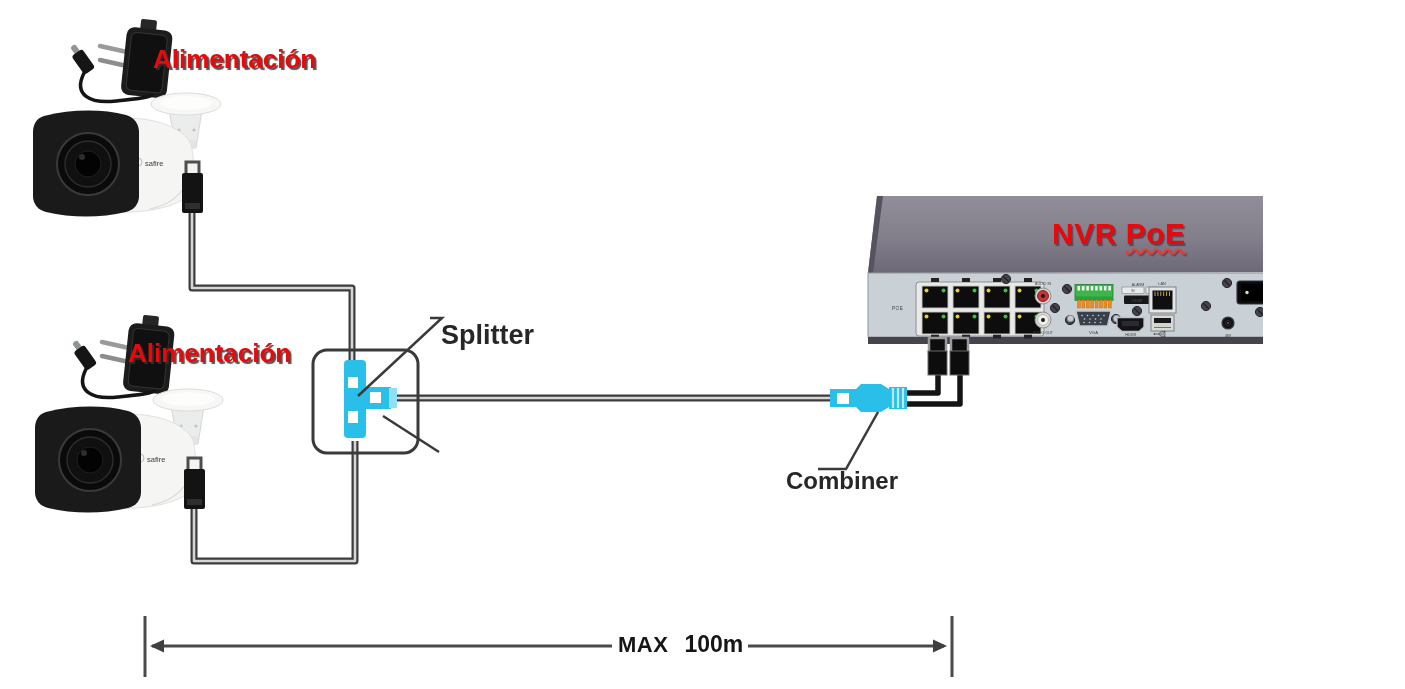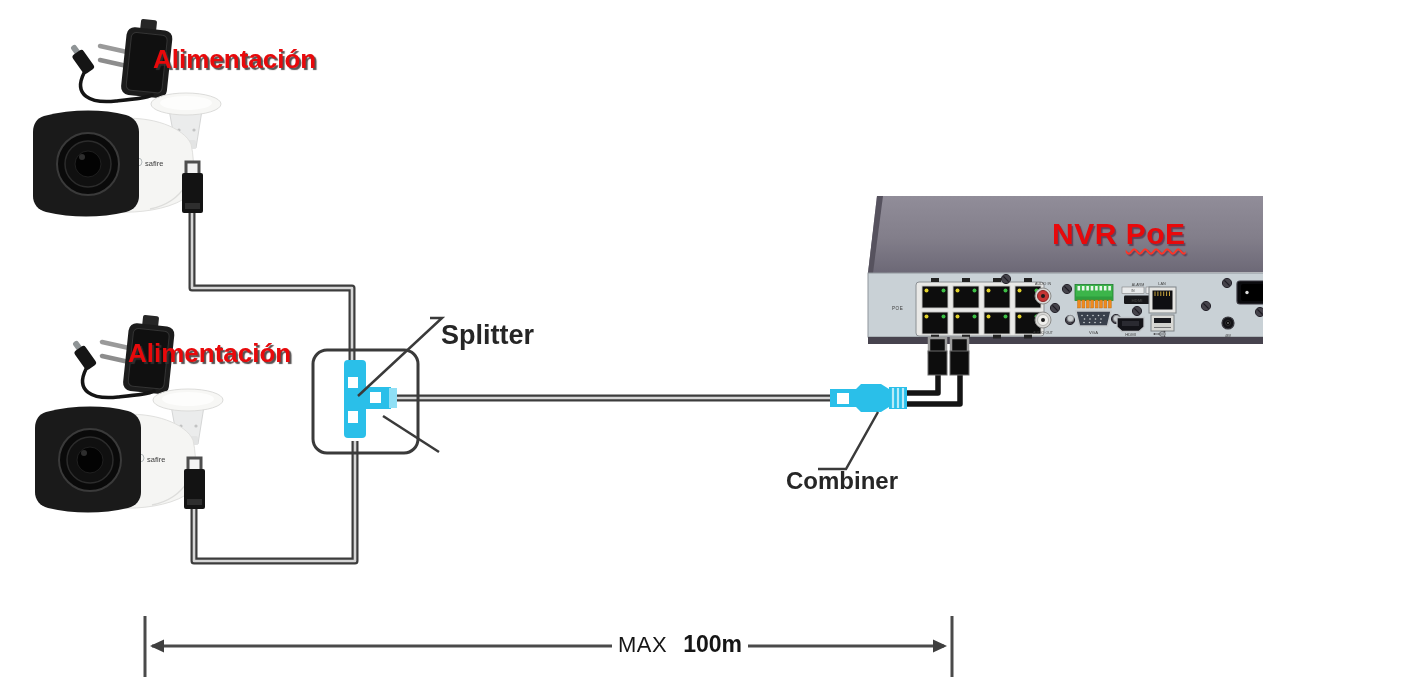--- a/index.html
+++ b/index.html
@@ -9,21 +9,21 @@
   svg text{font-family:"Liberation Sans",sans-serif;fill:#3d3d3d;}
   .lbl{position:absolute;white-space:nowrap;font-family:"Liberation Sans",sans-serif;}
   .lbl-red{color:#e8090b;font-weight:bold;font-size:26px;
            text-shadow:2px 2px 1px rgba(55,50,50,0.85);}
   .lbl-black{color:#262626;font-weight:bold;}
   .lbl-nvr{color:#e8090b;font-weight:bold;font-size:30px;letter-spacing:0.5px;
            text-shadow:1.5px 1.5px 1px rgba(70,30,60,0.6);}
   .lbl-nvr .wavy{text-decoration-line:underline;text-decoration-style:wavy;
                  text-decoration-color:#ff3326;text-decoration-thickness:2px;text-underline-offset:4px;}
   .lbl-max{display:flex;gap:16px;align-items:baseline;color:#161616;}
-  .lbl-max .m1{font-size:22px;font-weight:400;letter-spacing:0.5px;}
+  .lbl-max .m1{font-size:22px;font-weight:700;letter-spacing:0.5px;}
   .lbl-max .m2{font-size:23px;font-weight:800;}
 </style>
 </head>
 <body>
 
 <div class="stage">
 
 <svg width="1405" height="689" viewBox="0 0 1405 689">
   <defs>
     <linearGradient id="nvrTop" x1="0" y1="0" x2="0" y2="1">

